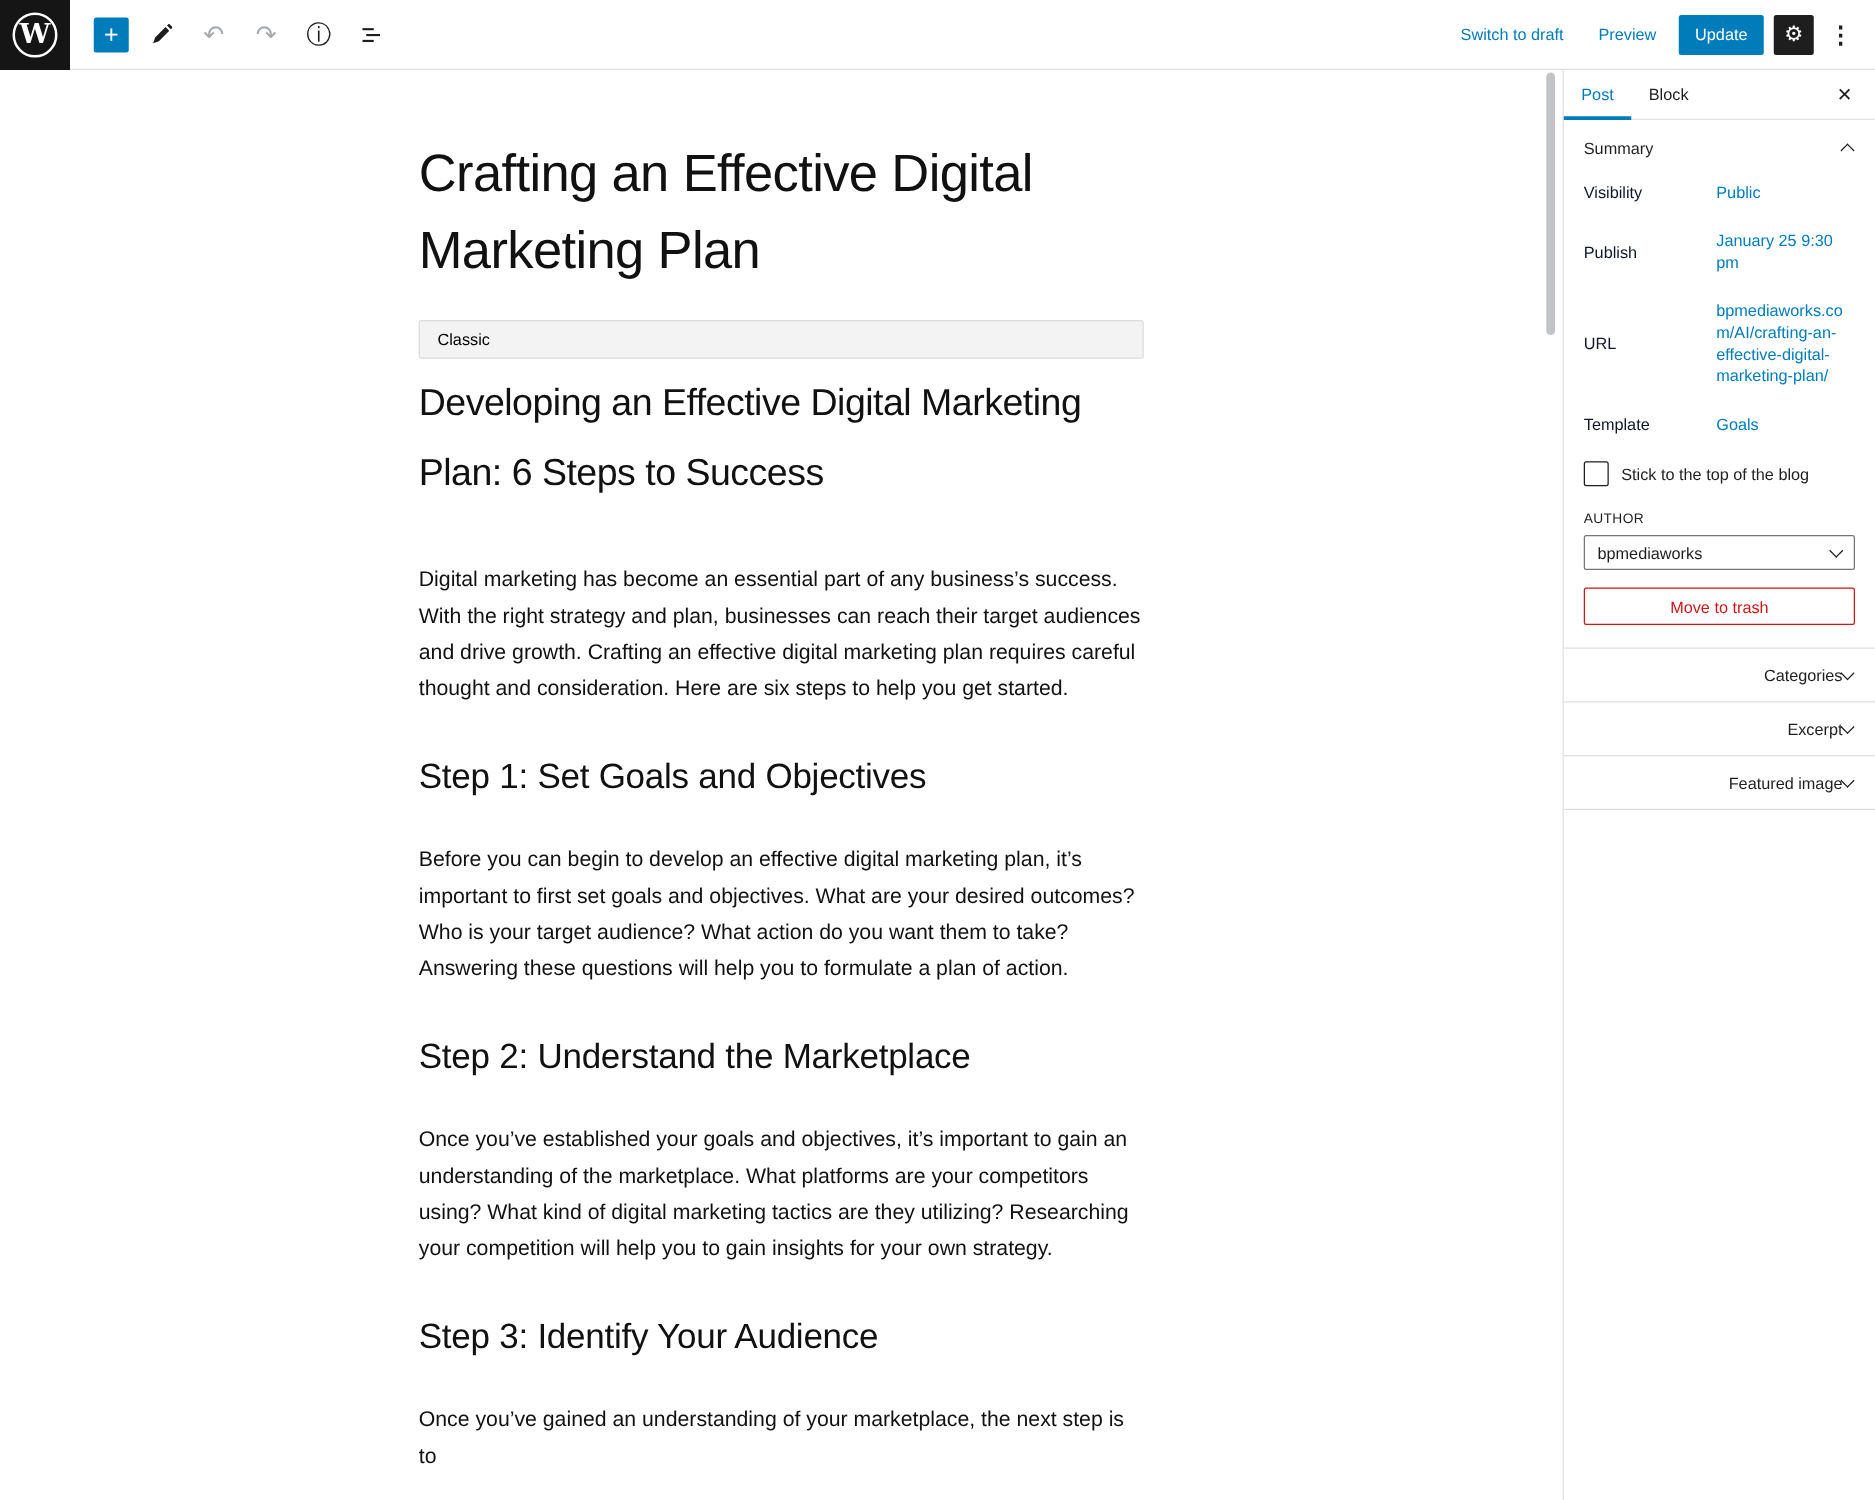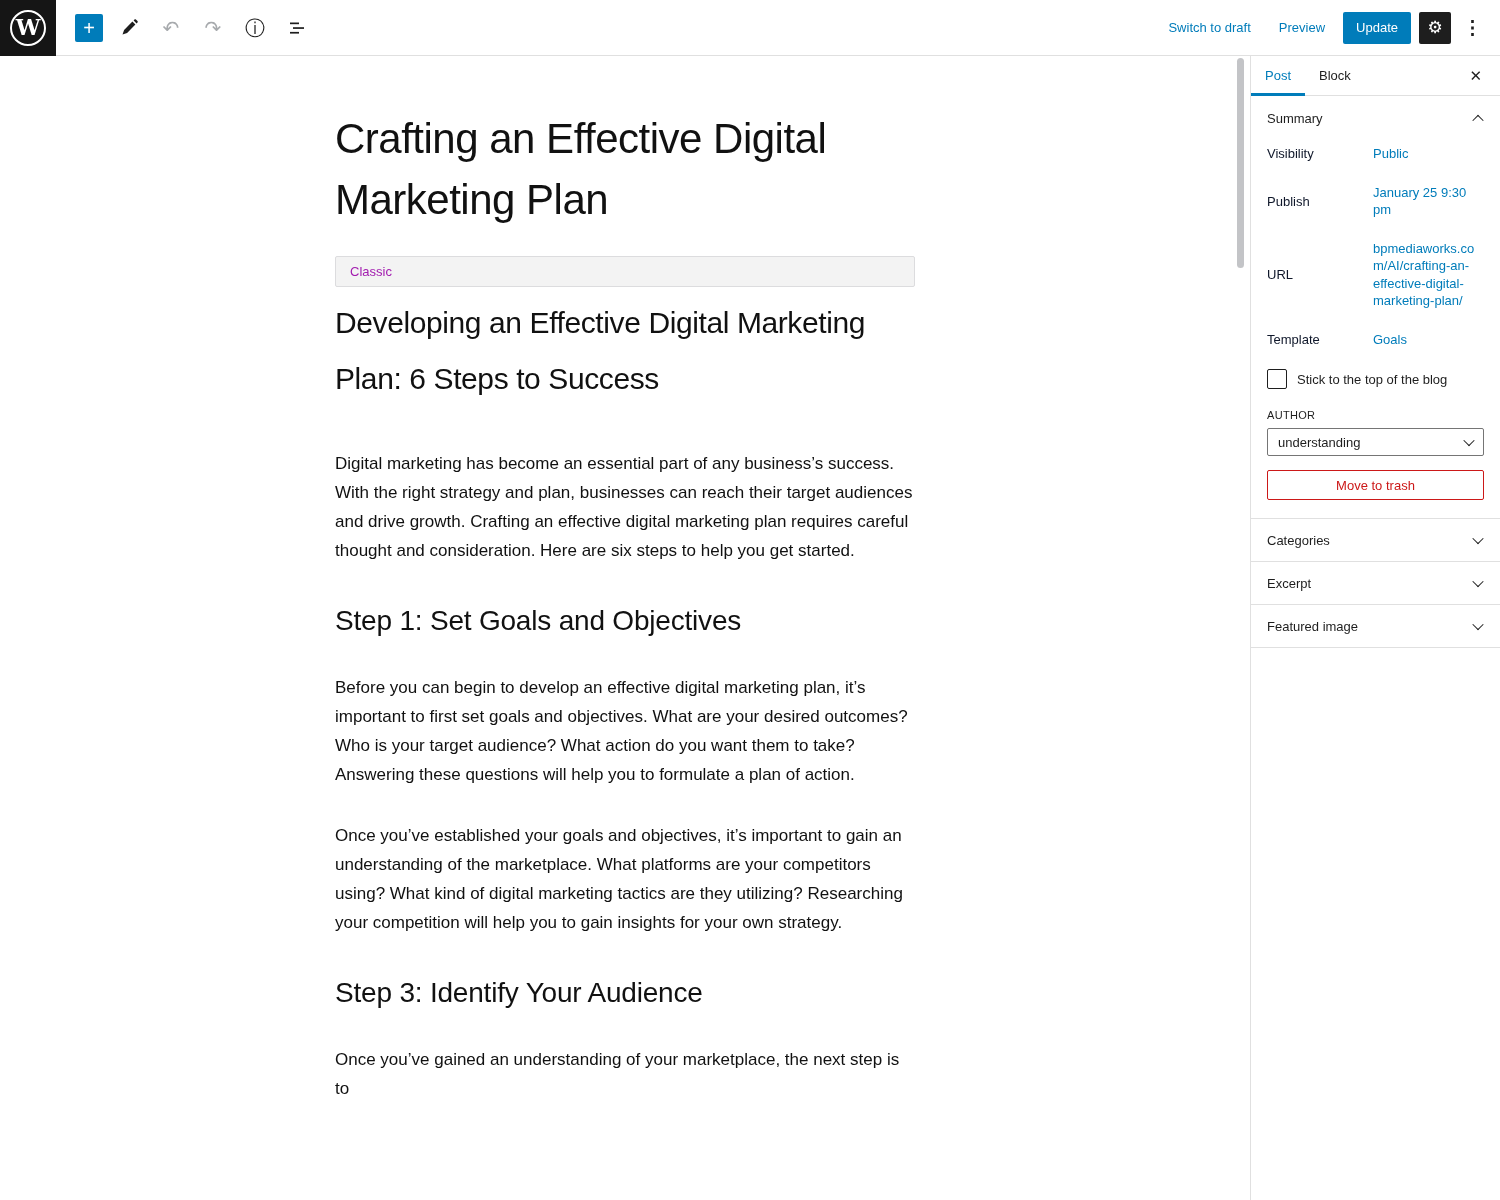--- a/index.html
+++ b/index.html
@@ -28,21 +28,21 @@
   .btn-gear { width:32px; height:32px; background:#1e1e1e; border:none; border-radius:2px; color:#fff;
     display:flex; align-items:center; justify-content:center; font-size:17px; cursor:pointer; }
   .btn-dots { background:none; border:none; font-size:19px; font-weight:bold; color:#1e1e1e; cursor:pointer; padding:0 4px; letter-spacing:0; }
 
   
   .canvas { position:absolute; top:56px; left:0; width:1250px; bottom:0; background:#fff; overflow:hidden; }
   .doc { width:580px; margin:0 auto; padding-top:52px; }
   .post-title { font-size:42px; line-height:61px; font-weight:500; letter-spacing:-0.5px; color:#111; cursor:text; }
   .classic-block { margin-top:26px; height:31px; background:#f3f3f3; border:1px solid #dcdcde; border-radius:2px;
     display:flex; align-items:center; padding:0 14px; cursor:pointer; }
-  .classic-label { font-size:13px; color:#a21caf; }
+  .classic-label { font-size:13px; color:#000000; }
   .doc h2 { font-size:30px; line-height:56px; font-weight:500; letter-spacing:-0.4px; color:#111; margin-top:8px; cursor:text; }
   .doc p { font-size:17px; line-height:29px; color:#111; margin-top:32px; cursor:text; }
   .doc p.intro { margin-top:42px; }
   .doc h3 { font-size:28px; line-height:40px; font-weight:500; letter-spacing:-0.2px; color:#111; margin-top:36px; cursor:text; }
   .scrollbar-thumb { position:absolute; top:2px; right:6px; width:7px; height:210px; background:#c3c4c7; border-radius:4px; cursor:pointer; }
 
   
   .sidebar { position:absolute; top:56px; right:0; width:250px; bottom:0; background:#fff; border-left:1px solid #e0e0e0; }
   .tabs { height:40px; display:flex; align-items:stretch; border-bottom:1px solid #e0e0e0; position:relative; }
   .tab { padding:0 14px; font-size:13px; display:flex; align-items:center; background:none; border:none; cursor:pointer; font-family:inherit; color:#1e1e1e; position:relative; }
@@ -62,21 +62,21 @@
   .srow-value { font-size:13px; color:#007cba; text-decoration:none; cursor:pointer; background:none; border:none; padding:0; text-align:left; font-family:inherit; line-height:1.35; overflow-wrap:break-word; word-break:break-word; max-width:112px; }
   .check-row { display:flex; align-items:center; margin-top:1px; cursor:pointer; }
   .checkbox { width:20px; height:20px; border:1px solid #1e1e1e; border-radius:2px; background:#fff; flex:0 0 20px; cursor:pointer; }
   .check-label { font-size:13px; margin-left:10px; color:#1e1e1e; }
   .author-label { margin-top:20px; font-size:11px; font-weight:500; letter-spacing:0.3px; color:#1e1e1e; }
   .author-select { margin-top:7px; width:100%; height:28px; border:1px solid #757575; border-radius:2px; background:#fff;
     display:flex; align-items:center; justify-content:space-between; padding:0 10px; font-size:13px; cursor:pointer; font-family:inherit; }
   .trash-btn { margin-top:14px; width:100%; height:30px; background:#fff; border:1px solid #cc1818; border-radius:2px;
     color:#cc1818; font-size:13px; cursor:pointer; font-family:inherit; }
   .collapsed-panels { border-top:1px solid #e0e0e0; }
-  .cpanel { height:43px; display:flex; align-items:center; justify-content:space-between; padding:0 18px 0 16px;
+  .cpanel { height:43px; display:flex; align-items:center; justify-content:flex-end; padding:0 18px 0 16px;
     border-bottom:1px solid #e0e0e0; background:none; border-left:none; border-right:none; border-top:none; width:100%; cursor:pointer; font-family:inherit; }
   .cpanel + .cpanel { border-top:none; }
 </style>
 </head>
 <body>
 
 <div class="topbar">
   <div class="wp-logo">
     <div class="wp-circle">
       <span class="wp-w">W</span>
@@ -133,20 +133,21 @@
       <span class="classic-label">Classic</span>
     </div>
 
     <h2>Developing an Effective Digital Marketing Plan: 6 Steps to Success</h2>
 
     <p class="intro">Digital marketing has become an essential part of any business’s success. With the right strategy and plan, businesses can reach their target audiences and drive growth. Crafting an effective digital marketing plan requires careful thought and consideration. Here are six steps to help you get started.</p>
 
     <h3>Step 1: Set Goals and Objectives</h3>
     <p>Before you can begin to develop an effective digital marketing plan, it’s important to first set goals and objectives. What are your desired outcomes? Who is your target audience? What action do you want them to take? Answering these questions will help you to formulate a plan of action.</p>
 
+    <h3>Step 2: Understand the Marketplace</h3>
     <p>Once you’ve established your goals and objectives, it’s important to gain an understanding of the marketplace. What platforms are your competitors using? What kind of digital marketing tactics are they utilizing? Researching your competition will help you to gain insights for your own strategy.</p>
 
     <h3>Step 3: Identify Your Audience</h3>
     <p>Once you’ve gained an understanding of your marketplace, the next step is to</p>
   </div>
   <div class="scrollbar-thumb"></div>
 </div>
 
 <div class="sidebar">
   <div class="tabs">
@@ -180,21 +181,21 @@
       <button class="srow-value">Goals</button>
     </div>
 
     <div class="check-row">
       <span class="checkbox"></span>
       <span class="check-label">Stick to the top of the blog</span>
     </div>
 
     <div class="author-label">AUTHOR</div>
     <div class="author-select">
-      <span>understanding</span>
+      <span>bpmediaworks</span>
       <span class="chev down"></span>
     </div>
 
     <button class="trash-btn">Move to trash</button>
   </div>
 
   <div class="collapsed-panels">
     <button class="cpanel">
       <span class="panel-title">Categories</span>
       <span class="chev down"></span>

